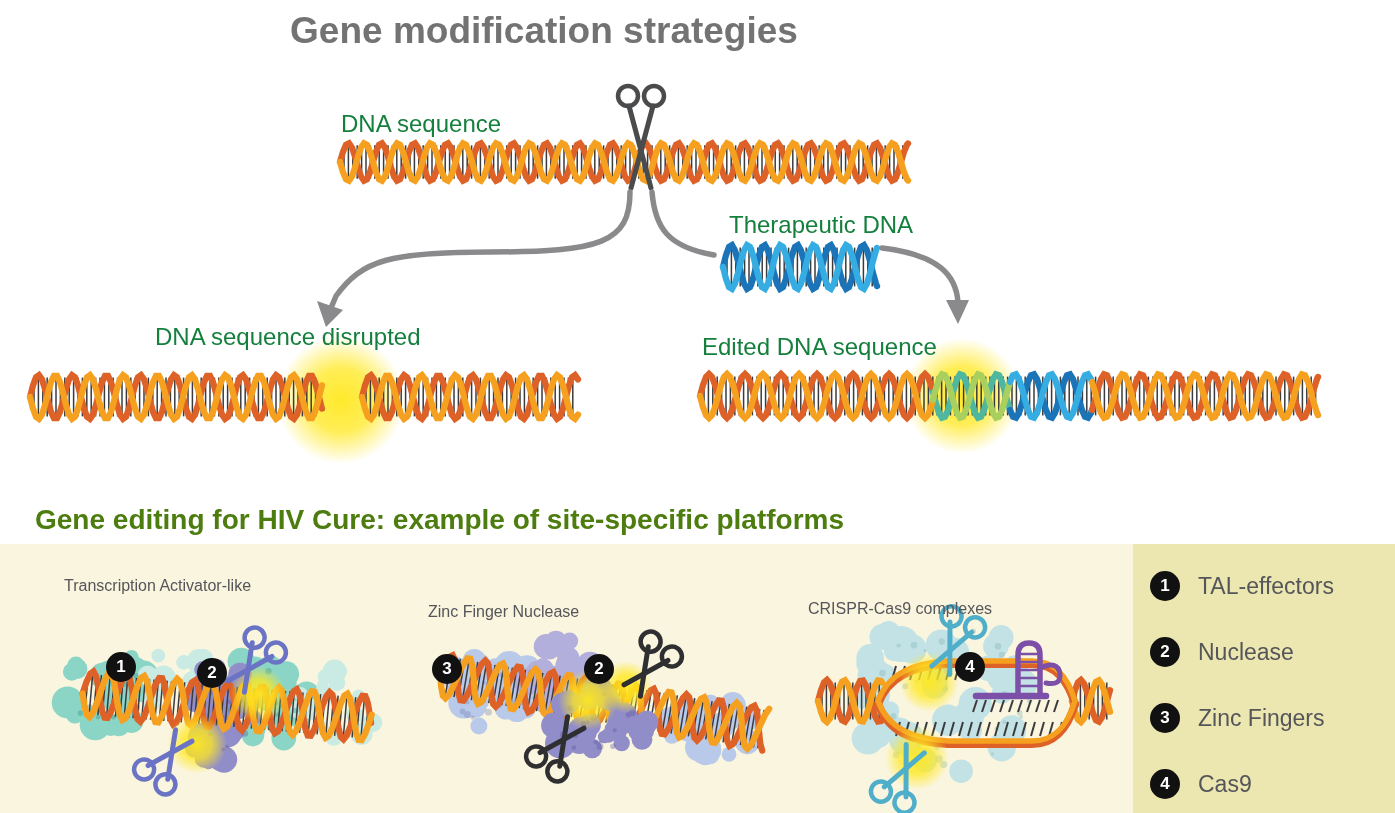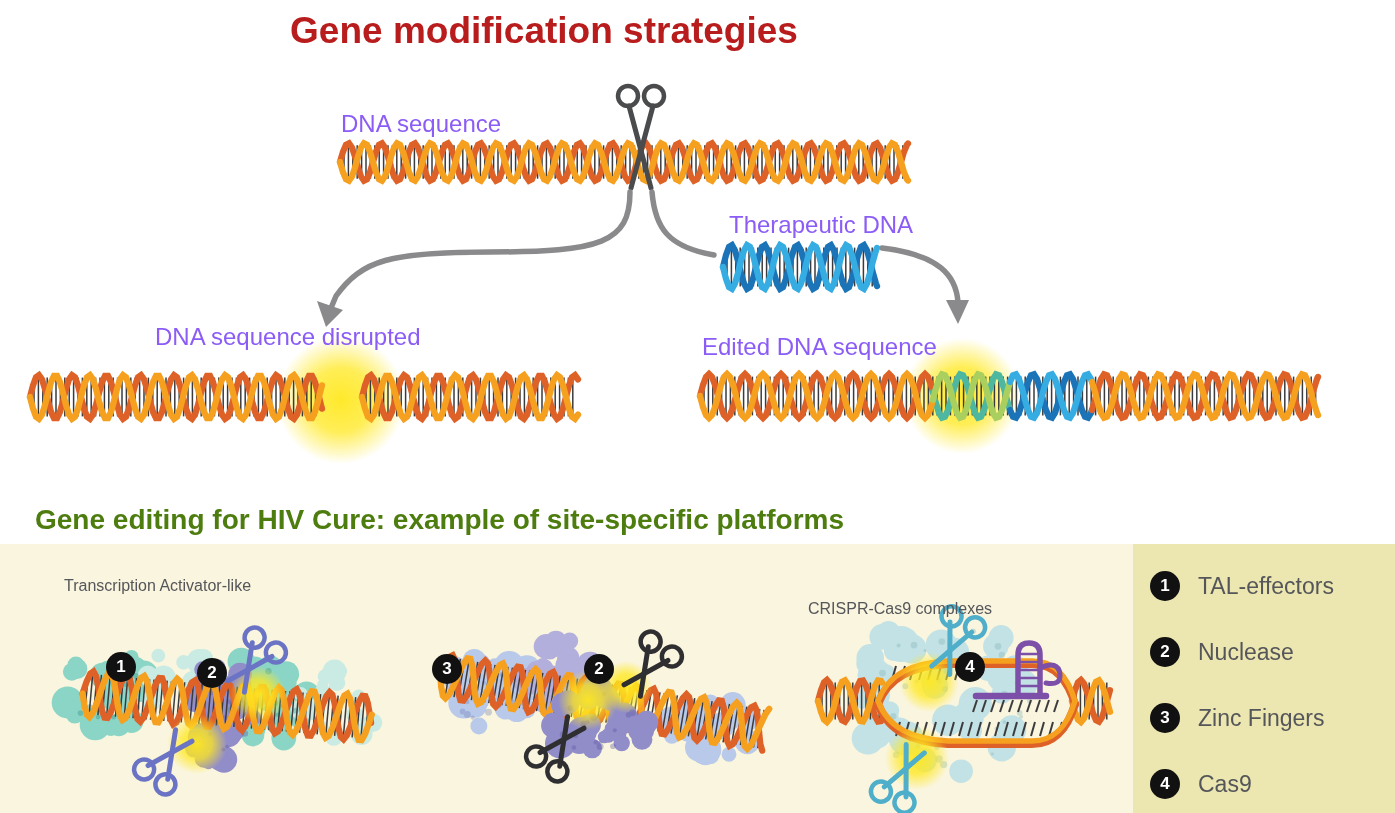--- a/index.html
+++ b/index.html
@@ -2,21 +2,21 @@
 <html><head>
 <meta charset="utf-8">
 <style>
   html,body{margin:0;padding:0;background:#fff;}
   #stage{position:relative;width:1395px;height:813px;overflow:hidden;background:#ffffff;
          font-family:"Liberation Sans", sans-serif;}
   #art{position:absolute;left:0;top:0;z-index:1;}
   .panel{position:absolute;top:544px;height:269px;z-index:0;}
   #panel-cream{left:0;width:1133px;}
   #panel-khaki{left:1133px;width:262px;}
-  .txt{position:absolute;z-index:2;color:#8b5cf6;font-size:24px;white-space:nowrap;}
+  .txt{position:absolute;z-index:2;color:#15803d;font-size:24px;white-space:nowrap;}
   #page-title{left:270px;top:10px;width:548px;text-align:center;font-size:37px;font-weight:bold;white-space:nowrap;}
   #section-heading{left:35px;top:504px;font-size:28px;font-weight:bold;}
   .ptitle{position:absolute;z-index:2;color:#55565A;font-size:16px;line-height:29px;white-space:nowrap;}
   .badge{position:absolute;z-index:3;width:30px;height:30px;border-radius:50%;background:#111;
          color:#fff;font-weight:bold;font-size:17px;display:flex;align-items:center;justify-content:center;}
   .legend-row{position:absolute;z-index:2;left:1150px;height:30px;display:flex;align-items:center;gap:18px;}
   .legend-row .lbadge{width:30px;height:30px;border-radius:50%;background:#111;color:#fff;font-weight:bold;
          font-size:17px;display:flex;align-items:center;justify-content:center;flex:0 0 auto;}
   .legend-row .llabel{color:#55565A;font-size:23px;white-space:nowrap;}
 </style>
@@ -1194,32 +1194,33 @@
   <line x1="12" y1="-18.6" x2="-10" y2="29.0" stroke-width="5"></line>
       </g>
       <g transform="translate(903,775) rotate(205)" stroke="#4FAEC9" fill="none" stroke-linecap="round">
   <circle cx="-13" cy="-24.4" r="10" stroke-width="4.5"></circle>
   <circle cx="13" cy="-24.4" r="10" stroke-width="4.5"></circle>
   <line x1="-12" y1="-18.6" x2="10" y2="29.0" stroke-width="5"></line>
   <line x1="12" y1="-18.6" x2="-10" y2="29.0" stroke-width="5"></line>
       </g>
     </svg>
 
-  <div id="page-title" class="txt" style="color: #b91c1c;">Gene modification strategies</div>
+  <div id="page-title" class="txt" style="color: #737373;">Gene modification strategies</div>
 
   <div class="txt" style="left:341px;top:110px;">DNA sequence</div>
   <div class="txt" style="left:729px;top:211px;">Therapeutic DNA</div>
   <div class="txt" style="left:155px;top:323px;">DNA sequence disrupted</div>
   <div class="txt" style="left:702px;top:333px;">Edited DNA sequence</div>
 
   <div id="section-heading" class="txt" style="color: #4d7c0f;">Gene editing for HIV Cure: example of site-specific platforms</div>
 
   <div class="ptitle" style="left:64px;top:571px;">
     <div>Transcription Activator-like</div>
   </div>
+  <div class="ptitle" style="left:428px;top:597px;">Zinc Finger Nuclease</div>
   <div class="ptitle" style="left:808px;top:594px;">CRISPR-Cas9 complexes</div>
 
   <div class="badge" style="left:106px;top:652px;">1</div>
   <div class="badge" style="left:197px;top:658px;">2</div>
   <div class="badge" style="left:432px;top:654px;">3</div>
   <div class="badge" style="left:584px;top:654px;">2</div>
   <div class="badge" style="left:955px;top:652px;">4</div>
 
   <div class="legend-row" style="top:571px;">
     <span class="lbadge">1</span>

